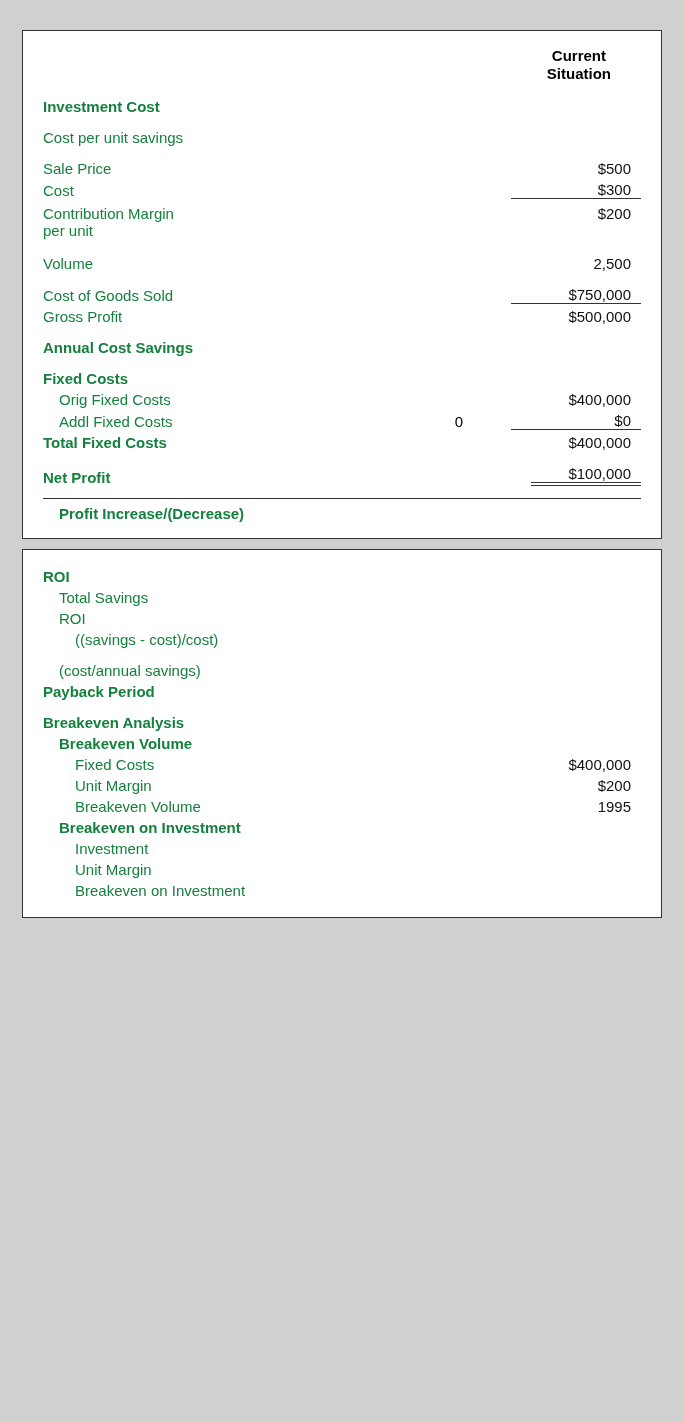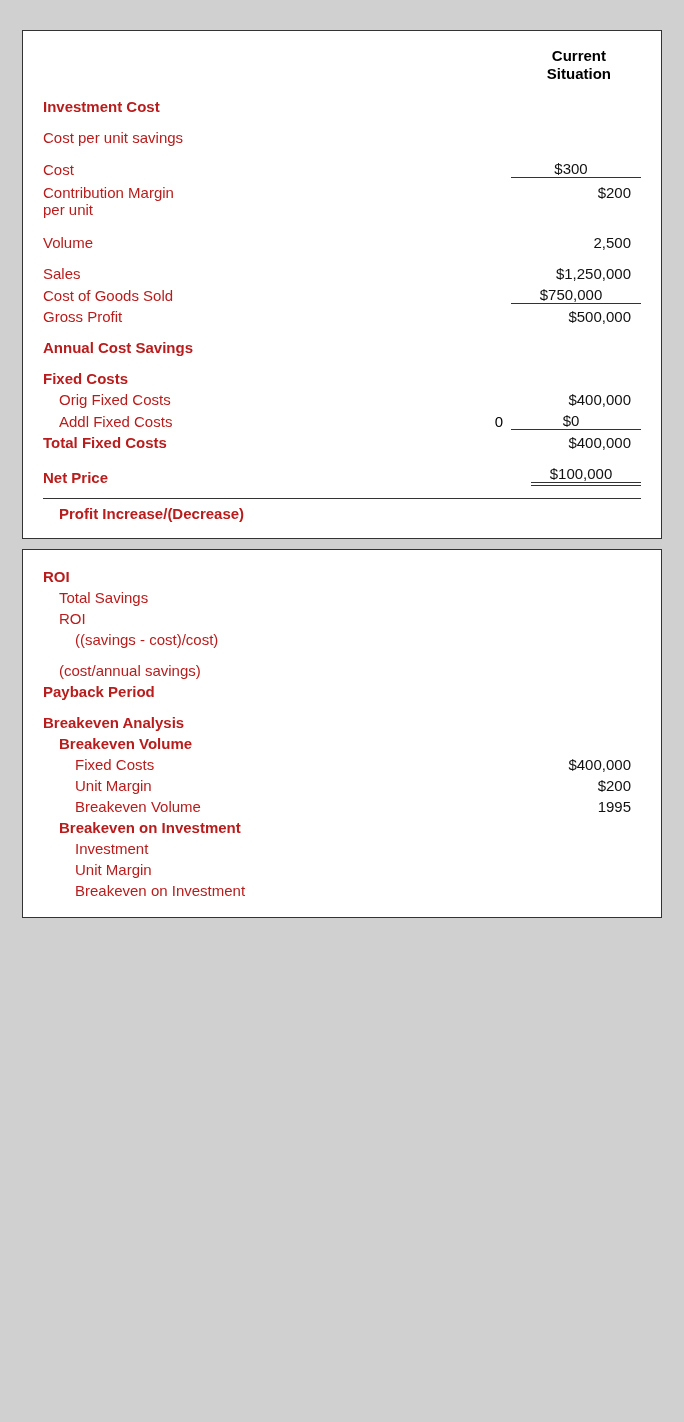--- a/index.html
+++ b/index.html
@@ -44,51 +44,51 @@
     }
     .row {
       display: flex;
       justify-content: space-between;
       align-items: flex-end;
       padding: 2px 0;
     }
     .row-label {
       flex: 1;
       font-size: 15px;
-      color: #b91c1c;
+      color: #15803d;
     }
     .row-value {
       min-width: 130px;
       text-align: right;
       font-size: 15px;
       color: #111;
       padding-right: 10px;
     }
     .bold {
       font-weight: bold;
     }
     .underline-single {
       border-bottom: 1.5px solid #333;
-      text-align: center;
     }
     .indent-1 {
       padding-left: 16px;
+      gap: 40px;
     }
     .indent-2 {
       padding-left: 32px;
     }
     .section-spacer {
       height: 10px;
     }
     .section-spacer-sm {
       height: 5px;
     }
     .value-double-underline {
       display: inline-block;
-      text-align: center;
+      text-align: right;
       border-bottom: 4px double #333;
       min-width: 110px;
     }
     .profit-increase-row {
       border-top: 1.5px solid #333;
       padding-top: 6px;
     }
   </style>
 </head>
 <body>
@@ -109,20 +109,24 @@
 
     <div class="section-spacer"></div>
 
     <div class="row">
       <span class="row-label">Cost per unit savings</span>
     </div>
 
     <div class="section-spacer"></div>
 
 
+    <div class="row">
+      <span class="row-label">Sale Price</span>
+      <span class="row-value">$500</span>
+    </div>
 
     <div class="row">
       <span class="row-label">Cost</span>
       <span class="row-value underline-single">$300</span>
     </div>
 
     <div class="row" style="align-items: flex-start; padding: 4px 0;">
       <span class="row-label" style="white-space: pre-line;">Contribution Margin
 per unit</span>
       <span class="row-value">$200</span>
@@ -130,24 +134,20 @@
 
     <div class="section-spacer"></div>
 
     <div class="row">
       <span class="row-label">Volume</span>
       <span class="row-value">2,500</span>
     </div>
 
     <div class="section-spacer"></div>
 
-    <div class="row">
-      <span class="row-label">Sales</span>
-      <span class="row-value">$1,250,000</span>
-    </div>
 
     <div class="row">
       <span class="row-label">Cost of Goods Sold</span>
       <span class="row-value underline-single">$750,000</span>
     </div>
 
     <div class="row">
       <span class="row-label">Gross Profit</span>
       <span class="row-value">$500,000</span>
     </div>
@@ -176,21 +176,21 @@
     </div>
 
     <div class="row">
       <span class="row-label bold">Total Fixed Costs</span>
       <span class="row-value">$400,000</span>
     </div>
 
     <div class="section-spacer"></div>
 
     <div class="row">
-      <span class="row-label bold">Net Price</span>
+      <span class="row-label bold">Net Profit</span>
       <span class="row-value value-double-underline">$100,000</span>
     </div>
 
     <div class="section-spacer"></div>
 
     <div class="profit-increase-row">
       <span class="row-label bold indent-1" style="display:inline-block; padding-left: 16px;">Profit Increase/(Decrease)</span>
     </div>
   </div>
 

